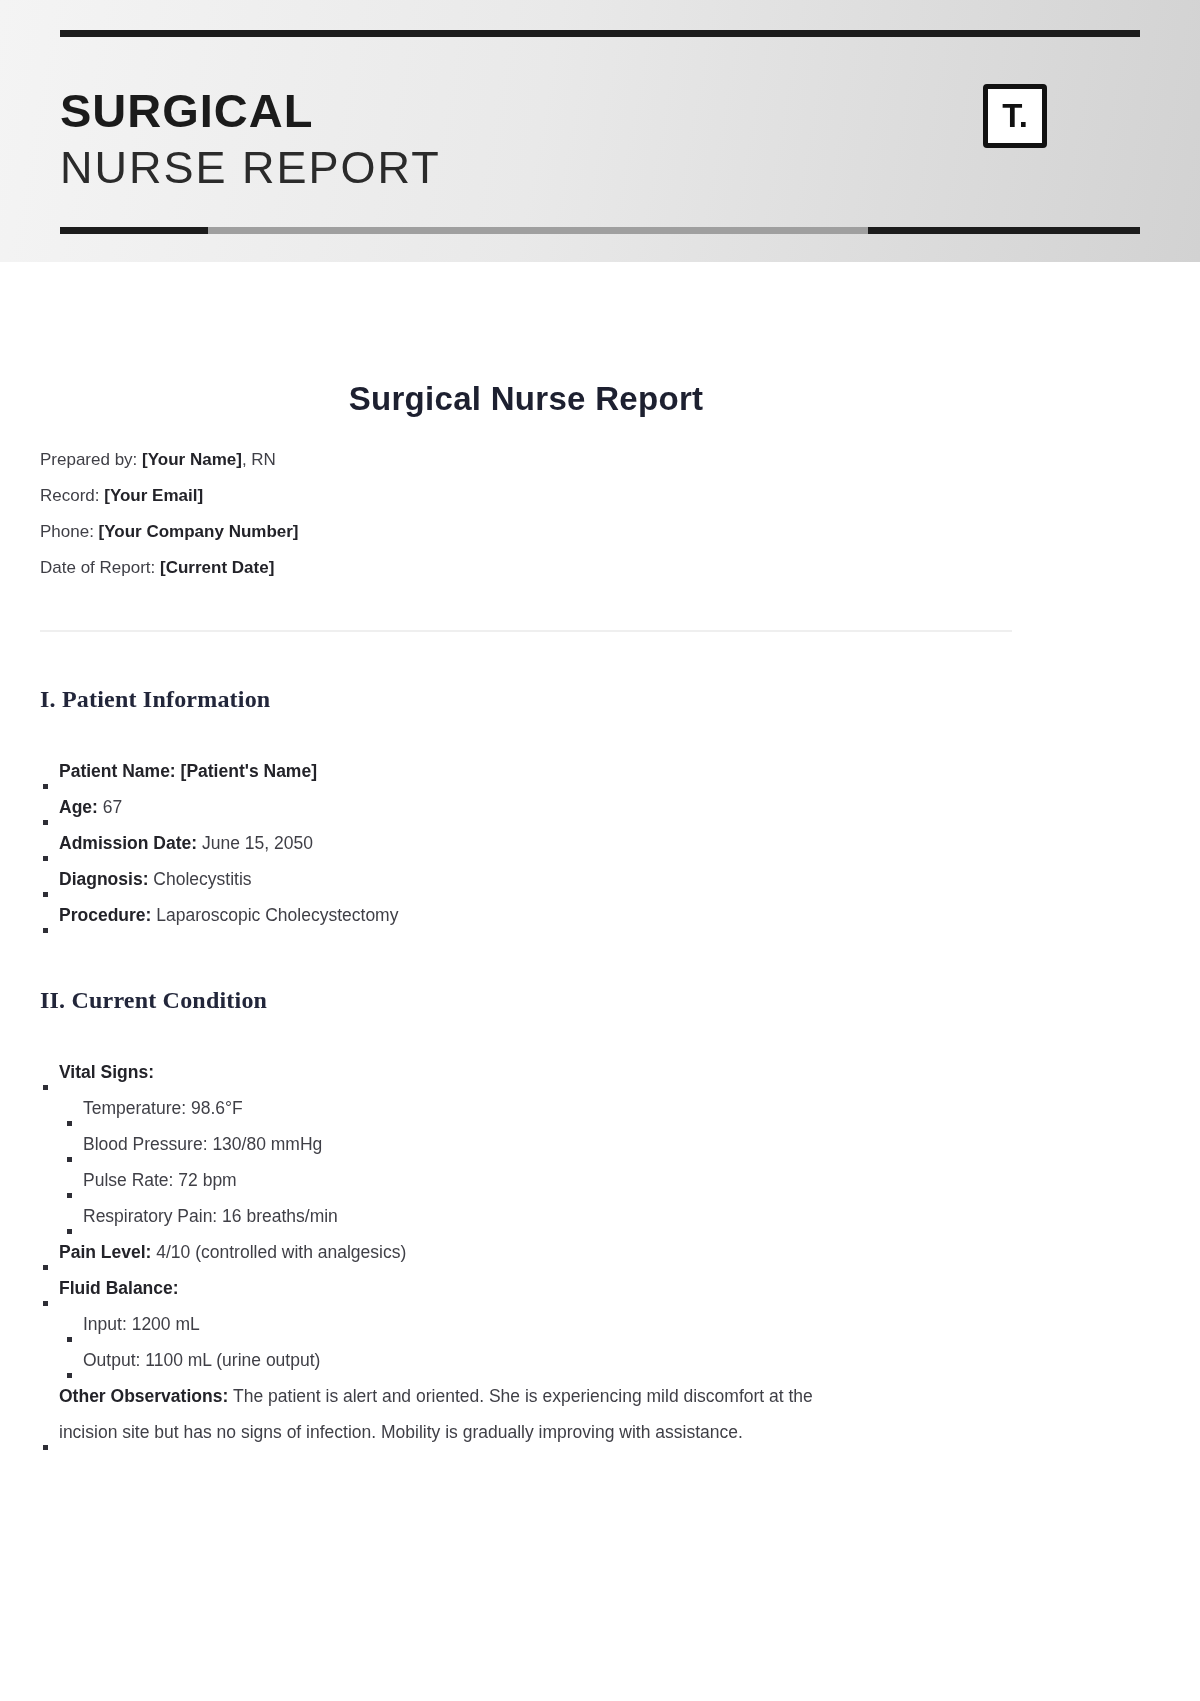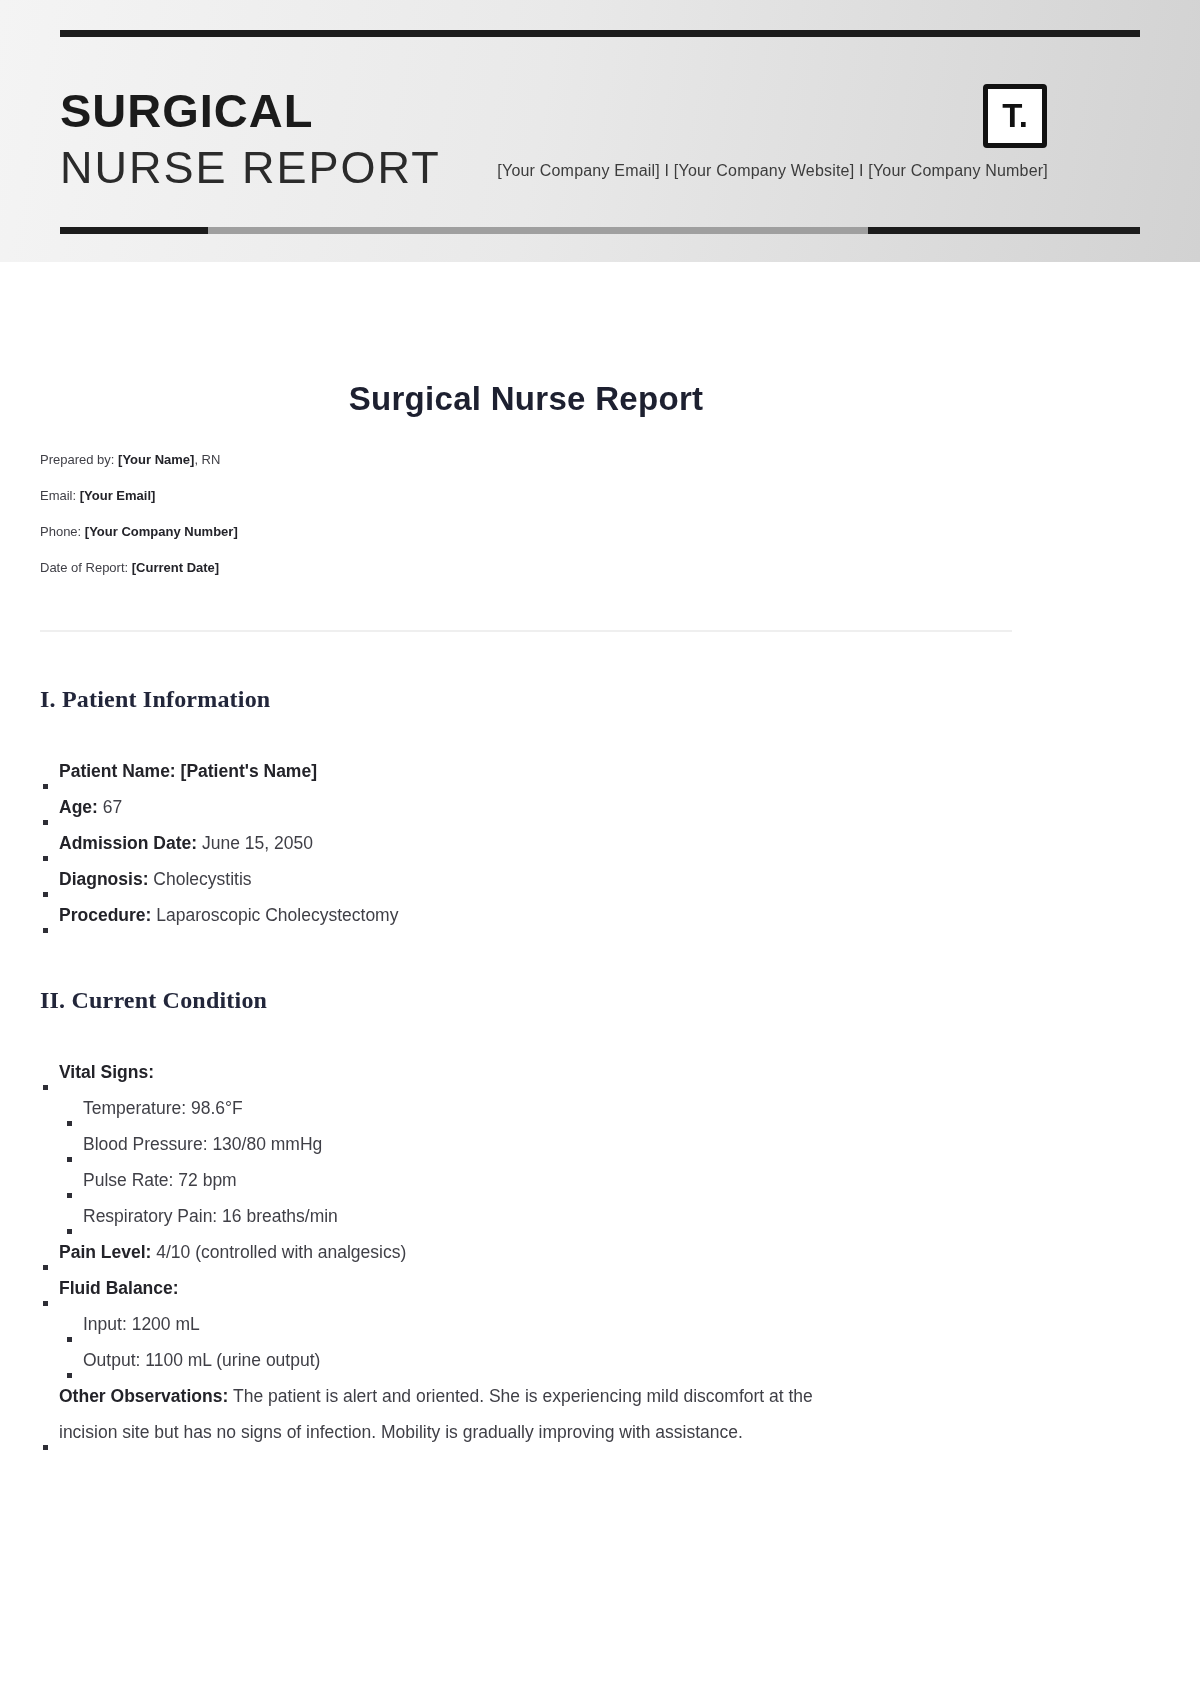--- a/index.html
+++ b/index.html
@@ -28,21 +28,21 @@
     border:5px solid #121212;background:#ffffff;border-radius:4px;
     display:flex;align-items:center;justify-content:center;
     font-size:33px;font-weight:800;color:#111;
   }
   
   .content{padding:0 188px 0 40px;color:#3f3f46;}
   .doc-title{
     margin:118px 0 0 0;text-align:center;
     font-size:33px;font-weight:700;color:#1d2030;letter-spacing:.3px;
   }
-  .meta{margin-top:24px;font-size:13px;line-height:36px;}
+  .meta{margin-top:24px;font-size:17px;line-height:36px;}
   .meta .b, .b{font-weight:700;color:#232329;}
   .divider{margin-top:44px;border-top:2px solid #efefef;height:0;}
   .section-heading{
     font-size:24px;font-weight:700;color:#22263a;margin:54px 0 0 0;letter-spacing:.2px;font-family:Liberation Serif, serif;
   }
   ul.items{list-style:none;margin:40px 0 0 0;padding:0;font-size:17.5px;line-height:36px;}
   ul.items.sub{margin:0 0 0 24px;}
   ul.items li{display:flex;align-items:flex-end;}
   .bullet{
     flex:0 0 auto;width:5px;height:5px;background:#2e2e36;
@@ -58,38 +58,37 @@
 <div class="page">
 
   <div class="header">
     <div class="rule-top"></div>
 
     <div class="brand">
       <div class="brand-line1">SURGICAL</div>
       <div class="brand-line2">NURSE REPORT</div>
     </div>
 
-    <div class="contact">[Your Company Email]  I  [Your Company Website]  I  [Your Company Number]</div>
 
     <div class="logo-box">
       <span>T.</span>
     </div>
 
     <div class="rule-bottom">
       <div class="gray-seg"></div>
     </div>
   </div>
 
   <div class="content">
 
     <h1 class="doc-title">Surgical Nurse Report</h1>
 
     <div class="meta">
       <div><span>Prepared by: </span><span class="b">[Your Name]</span><span>, RN</span></div>
-      <div><span>Email: </span><span class="b">[Your Email]</span></div>
+      <div><span>Record: </span><span class="b">[Your Email]</span></div>
       <div><span>Phone: </span><span class="b">[Your Company Number]</span></div>
       <div><span>Date of Report: </span><span class="b">[Current Date]</span></div>
     </div>
 
     <div class="divider"></div>
 
     <h2 class="section-heading">I. Patient Information</h2>
 
     <ul class="items">
       <li>

